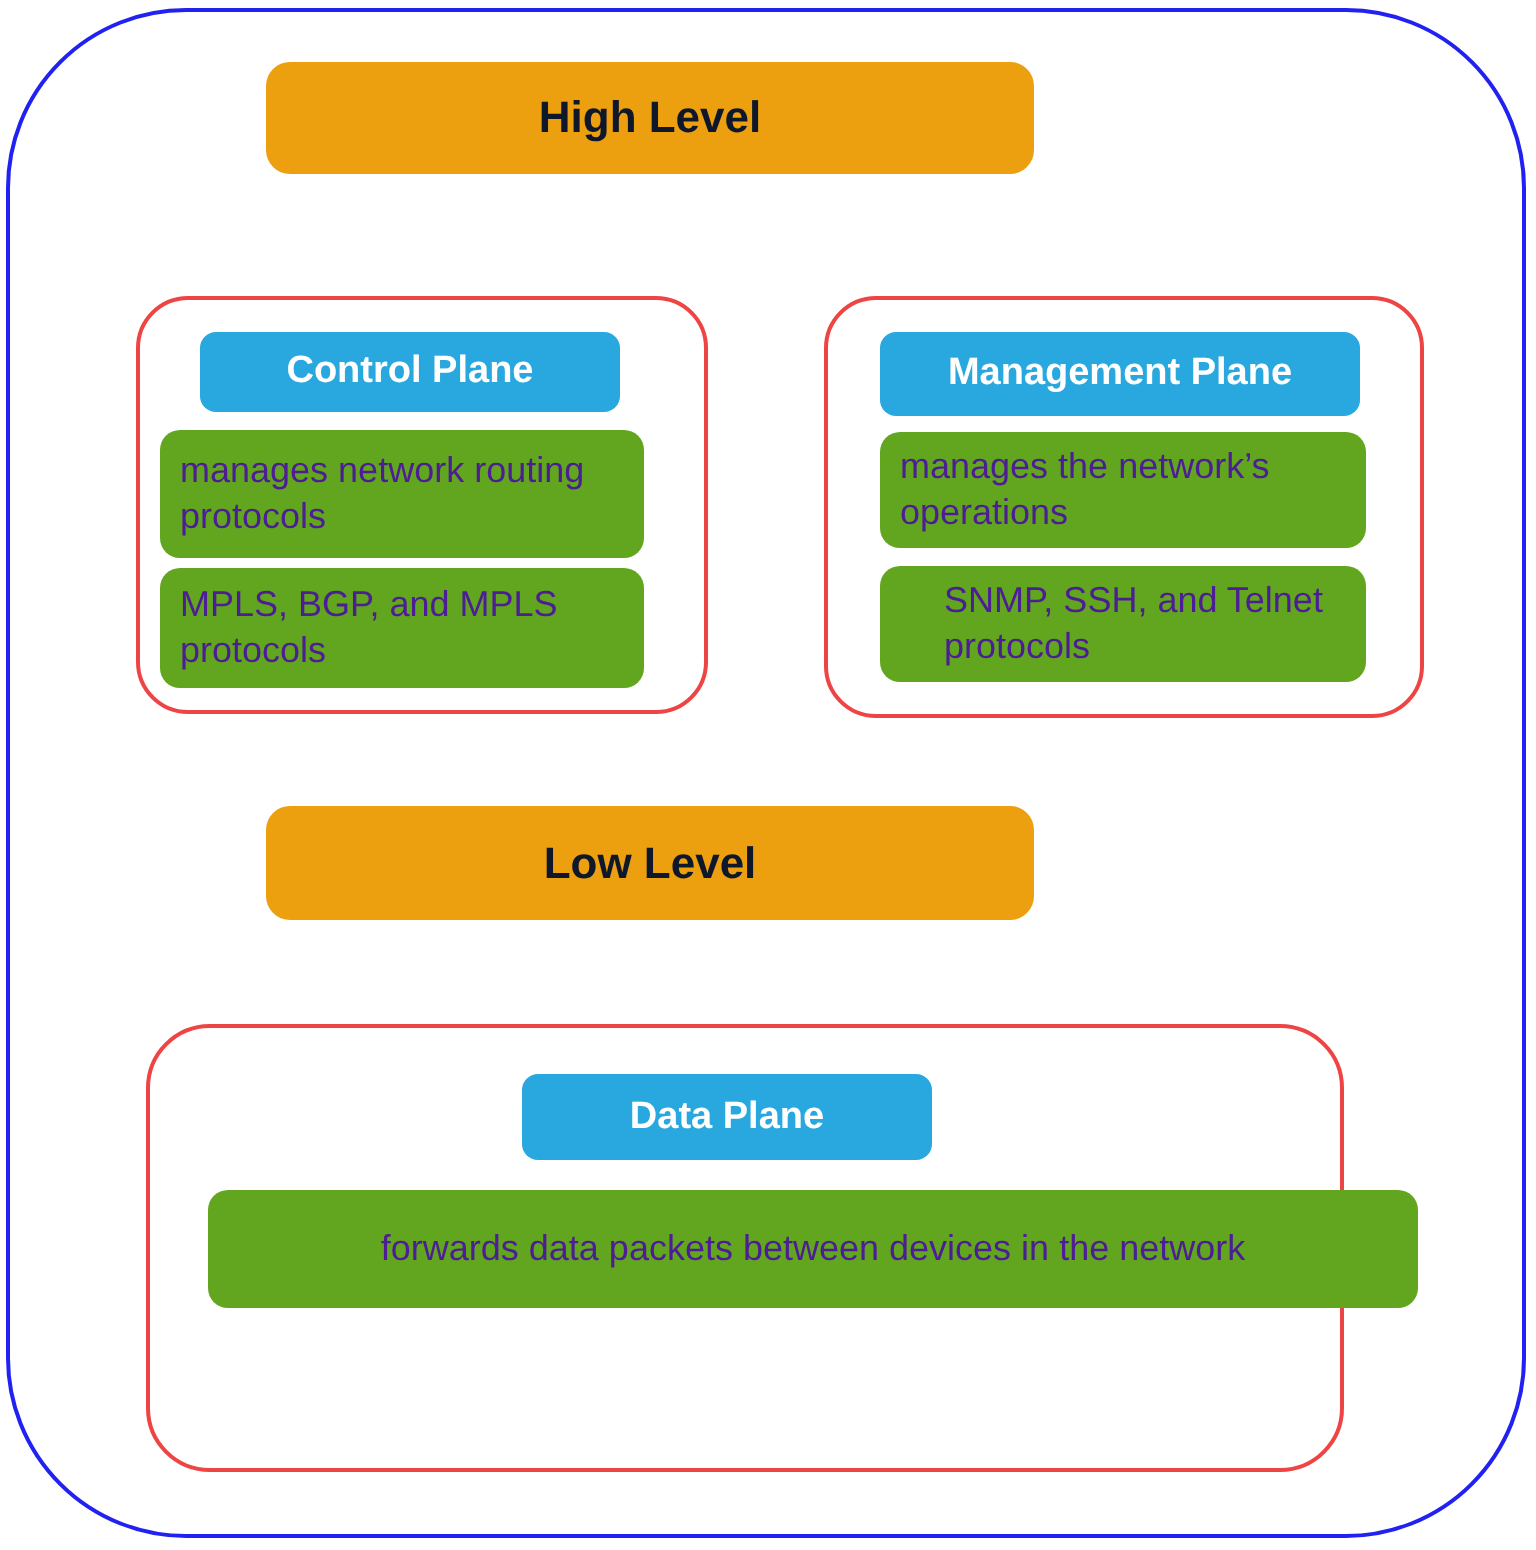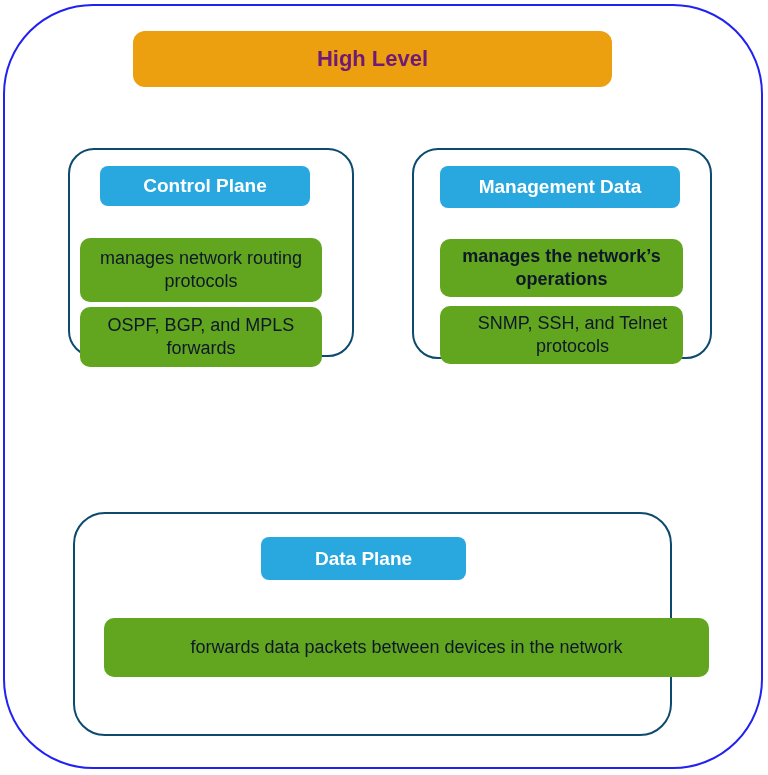--- a/index.html
+++ b/index.html
@@ -21,38 +21,38 @@
     top: 4px;
     width: 756px;
     height: 761px;
     border: 2px solid #2121f2;
     border-radius: 90px;
     background: #ffffff;
   }
   .level-bar {
     position: absolute;
     left: 133px;
-    width: 479px;
+    width: 384px;
     height: 56px;
     background: #eda00f;
     border-radius: 12px;
     display: flex;
     align-items: center;
     justify-content: center;
-    color: #701a75;
+    color: #0f172a;
     font-size: 22px;
     font-weight: bold;
   }
   .level-bar.high { top: 31px; }
   .level-bar.low  { top: 403px; height: 57px; }
 
   .plane-box {
     position: absolute;
     background: #ffffff;
-    border: 2px solid #0c4a6e;
+    border: 2px solid #ef4444;
     border-radius: 26px;
   }
   .plane-box.control    { left: 68px;  top: 148px; width: 282px; height: 205px; }
   .plane-box.management { left: 412px; top: 148px; width: 296px; height: 207px; }
   .plane-box.data       { left: 73px;  top: 512px; width: 595px; height: 220px; border-radius: 32px; }
 
   .plane-header {
     position: absolute;
     background: #29a8e0;
     border-radius: 8px;
@@ -68,55 +68,55 @@
   .management .plane-header { left: 26px;  top: 16px; width: 240px; height: 42px; }
   .data .plane-header       { left: 186px; top: 23px; width: 205px; height: 43px; }
 
   .green-item {
     position: absolute;
     background: #61a61e;
     border-radius: 10px;
     display: flex;
     align-items: center;
     justify-content: center;
-    text-align: center;
-    color: #0f172a;
+    text-align: left;
+    color: #4c1d95;
     font-size: 18px;
     line-height: 1.3;
     padding: 2px 10px;
     box-sizing: border-box;
-    margin-top: 23px;
   }
   .control .green-item.desc  { left: 10px; top: 65px;  width: 242px; height: 64px; }
   .control .green-item.proto { left: 10px; top: 134px; width: 242px; height: 60px; }
 
-  .management .green-item.desc  { left: 26px; top: 66px;  width: 243px; height: 58px; font-weight: bold; }
+  .management .green-item.desc  { left: 26px; top: 66px;  width: 243px; height: 58px; }
   .management .green-item.proto { left: 26px; top: 133px; width: 243px; height: 58px; padding-left: 32px; }
 
   .data .green-item.desc  { left: 29px; top: 81px;  width: 605px; height: 59px; }
   .data .green-item.proto { left: 29px; top: 152px; width: 539px; height: 58px; }
 </style>
 </head>
 <body>
 
 <div class="canvas">
   <div class="outer-frame"></div>
 
   <div class="level-bar high">High Level</div>
 
   <div class="plane-box control">
     <div class="plane-header">Control Plane</div>
     <div class="green-item desc">manages network routing protocols</div>
-    <div class="green-item proto">OSPF, BGP, and MPLS forwards</div>
+    <div class="green-item proto">MPLS, BGP, and MPLS protocols</div>
   </div>
 
   <div class="plane-box management">
-    <div class="plane-header">Management Data</div>
+    <div class="plane-header">Management Plane</div>
     <div class="green-item desc">manages the network’s operations</div>
     <div class="green-item proto">SNMP, SSH, and Telnet protocols</div>
   </div>
 
+  <div class="level-bar low">Low Level</div>
 
   <div class="plane-box data">
     <div class="plane-header">Data Plane</div>
     <div class="green-item desc">forwards data packets between devices in the network</div>
   </div>
 </div>
 
 </body></html>

